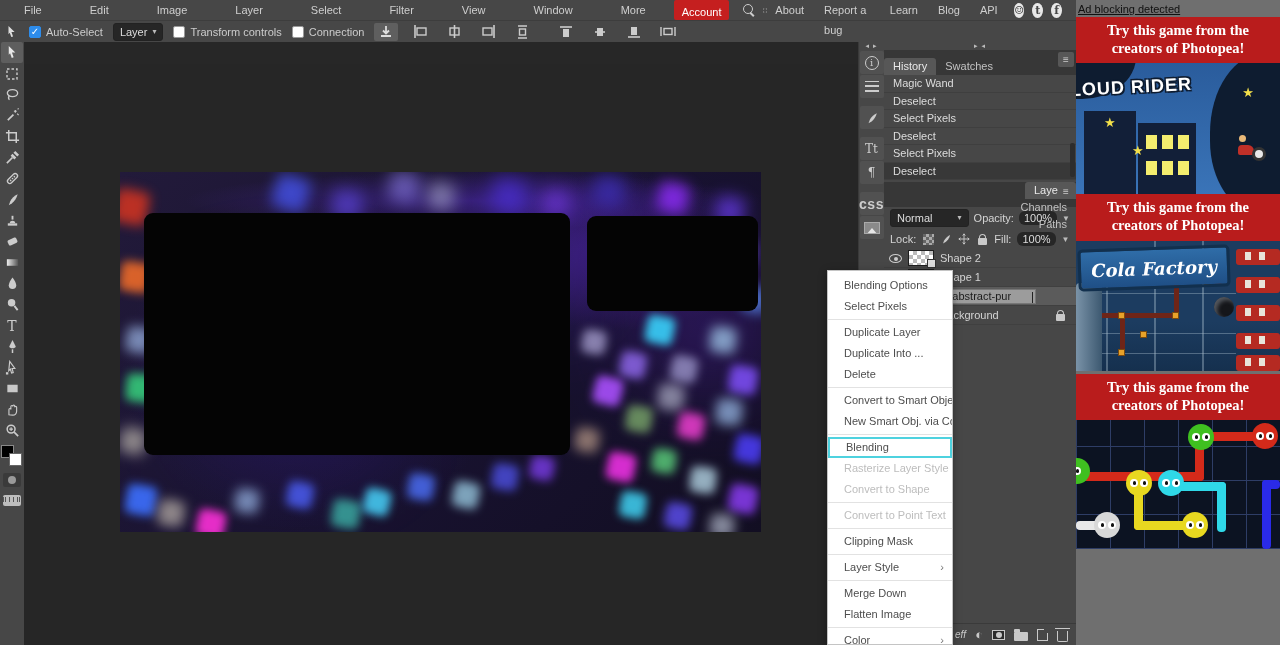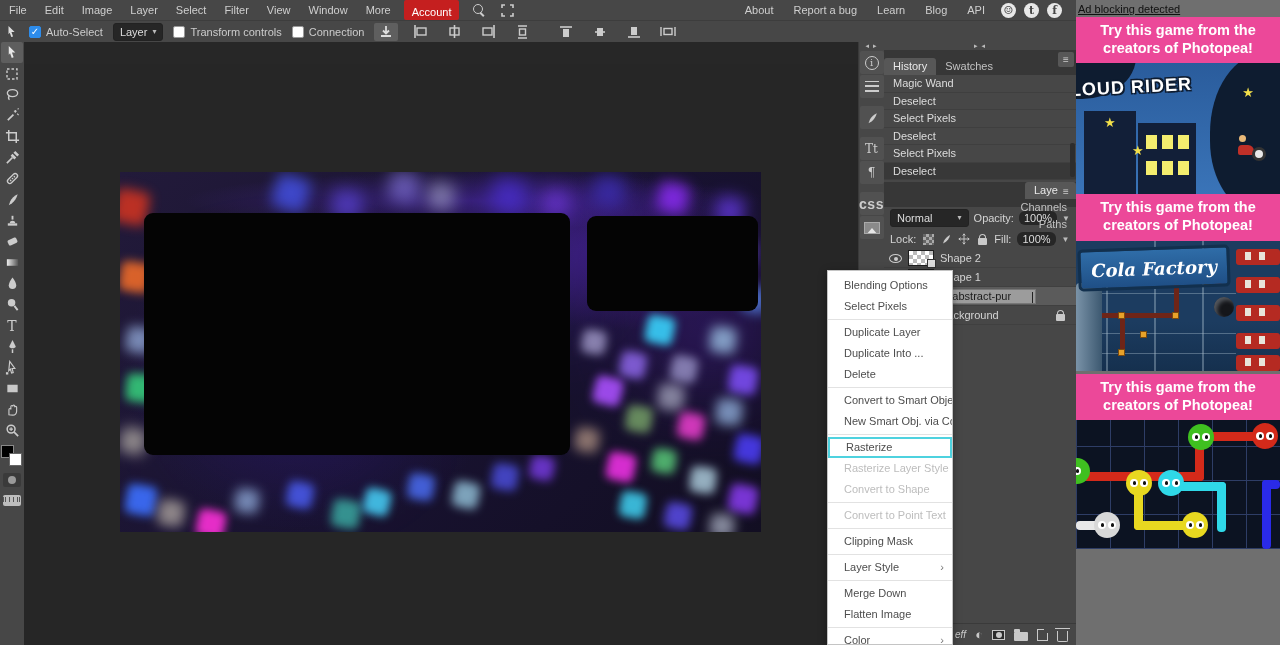--- a/index.html
+++ b/index.html
@@ -3,21 +3,21 @@
 <meta charset="utf-8">
 <style>
   * { margin:0; padding:0; box-sizing:border-box; }
   html,body { width:1280px; height:645px; overflow:hidden; background:#6f6f6f;
               font-family:"Liberation Sans", sans-serif; }
   .app { position:absolute; left:0; top:0; width:1076px; height:645px; background:#272727; }
 
   
   .menubar { position:absolute; left:0; top:0; width:1076px; height:20px; background:#474747;
              display:flex; align-items:center; color:#cfcfcf; font-size:11px; z-index:30; }
-  .menubar .mitem { padding:0 9px; height:20px; line-height:20px; cursor:default; }
+  .menubar .mitem { padding:0 24px; height:20px; line-height:20px; cursor:default; }
   .menubar .account { background:#c51f1f; color:#fff; border-radius:2px; padding:2px 8px; margin-left:4px; }
   .mag { position:relative; width:12px; height:12px; margin-left:14px; }
   .mag::before { content:""; position:absolute; left:0; top:0; width:8px; height:8px;
                  border:1.6px solid #ccc; border-radius:50%; }
   .mag::after { content:""; position:absolute; left:8px; top:8px; width:5px; height:1.8px;
                 background:#ccc; transform:rotate(45deg); transform-origin:0 0; }
   .fullscreen-svg { margin-left:16px; }
   .menubar .right { margin-left:auto; display:flex; align-items:center; gap:4px; padding-right:14px; }
   .menubar .right .mitem { padding:0 8px; }
   .socicon { width:15px; height:15px; border-radius:50%; background:#e8e8e8; color:#474747;
@@ -150,21 +150,21 @@
              font-size:11px; color:#4d4d4d; padding-top:4px; overflow:hidden; }
   .ci { height:21px; line-height:21px; padding-left:16px; position:relative; white-space:nowrap; }
   .ci.dis { color:#bdbdbd; }
   .ci .sub { position:absolute; right:8px; top:0; color:#777; }
   .ci.hot { border:2px solid #4ed2df; line-height:17px; }
   .csep { height:1px; background:#e2e2e2; margin:2px 0; }
 
   
   .adcol { position:absolute; right:0; top:0; width:204px; height:645px; background:#6f6f6f; z-index:60; }
   .adlink { font-size:11px; color:#101010; text-decoration:underline; padding:3px 2px 2px 2px; display:block; }
-  .adhead { background:#ec4899; color:#fff; text-align:center; font-family:Liberation Sans, sans-serif;
+  .adhead { background:#b91c1c; color:#fff; text-align:center; font-family:Liberation Serif, serif;
             font-weight:bold; font-size:14.5px; line-height:1.25; padding:4px 6px 6px; }
   .adimg { position:relative; overflow:hidden; }
 
   .cr { height:131px; background:linear-gradient(180deg,#2a5c9c,#3a74b8); }
   .cr .rock1 { position:absolute; left:-30px; top:-34px; width:90px; height:70px; background:#0e1c30; border-radius:0 0 60% 20%; }
   .cr .rock2 { position:absolute; right:-40px; top:-10px; width:110px; height:160px; background:#0e1c30; border-radius:50% 0 0 45%; }
   .cr .bldg { position:absolute; background:#121f38; }
   .cr .win { position:absolute; width:11px; height:14px; background:#f3ed6e; }
   .cr .title { position:absolute; left:-6px; top:14px; color:#fff; font-weight:bold; font-size:18px;
                letter-spacing:1px; transform:rotate(-3deg);
@@ -622,21 +622,21 @@
     <div class="ci">Blending Options</div>
     <div class="ci">Select Pixels</div>
     <div class="csep"></div>
     <div class="ci">Duplicate Layer</div>
     <div class="ci">Duplicate Into ...</div>
     <div class="ci">Delete</div>
     <div class="csep"></div>
     <div class="ci">Convert to Smart Object</div>
     <div class="ci">New Smart Obj. via Copy</div>
     <div class="csep"></div>
-    <div class="ci hot">Rasterize</div>
+    <div class="ci hot">Blending</div>
     <div class="ci dis">Rasterize Layer Style</div>
     <div class="ci dis">Convert to Shape</div>
     <div class="csep"></div>
     <div class="ci dis">Convert to Point Text</div>
     <div class="csep"></div>
     <div class="ci">Clipping Mask</div>
     <div class="csep"></div>
     <div class="ci">
       <span>Layer Style</span>
       <span class="sub">›</span>

